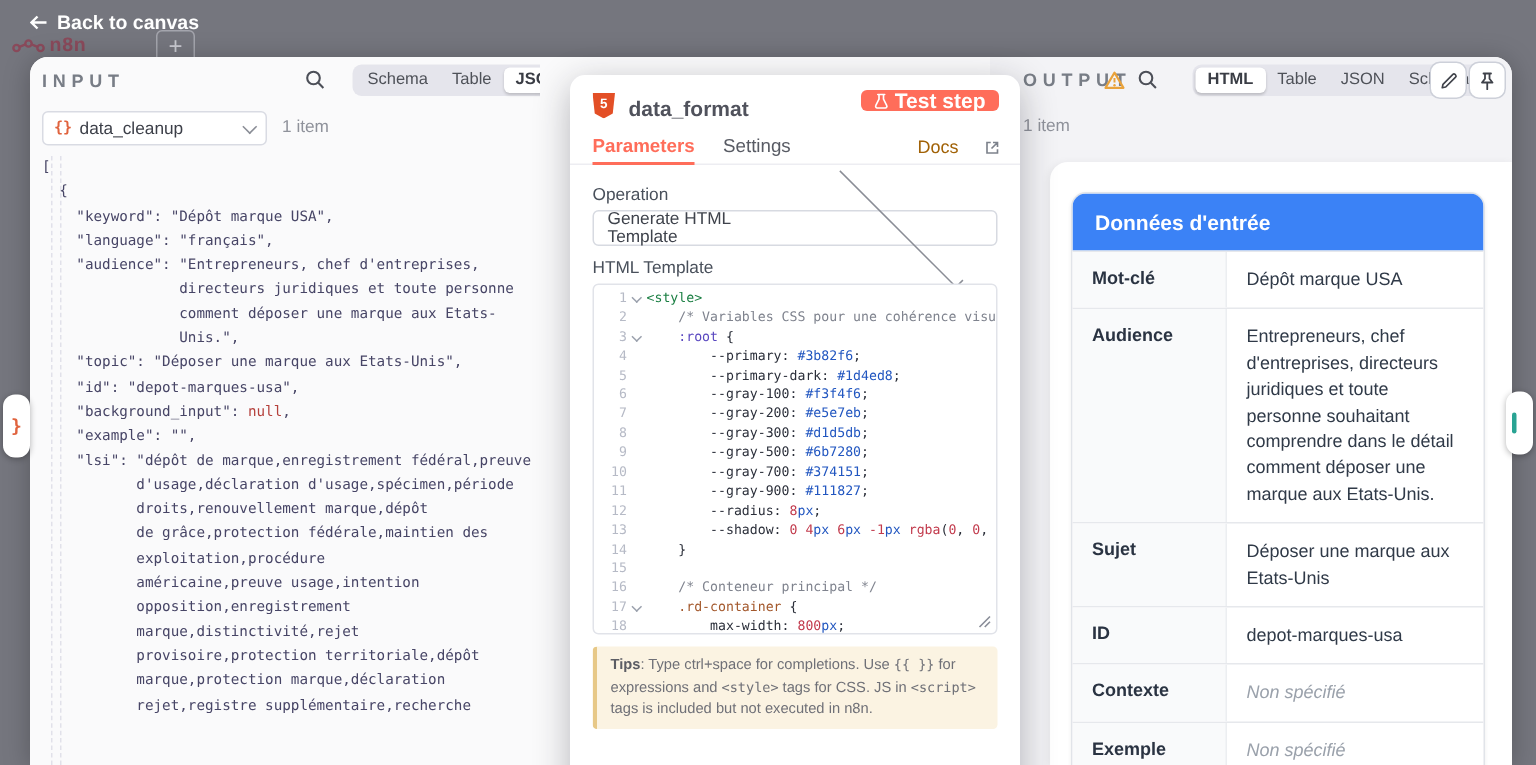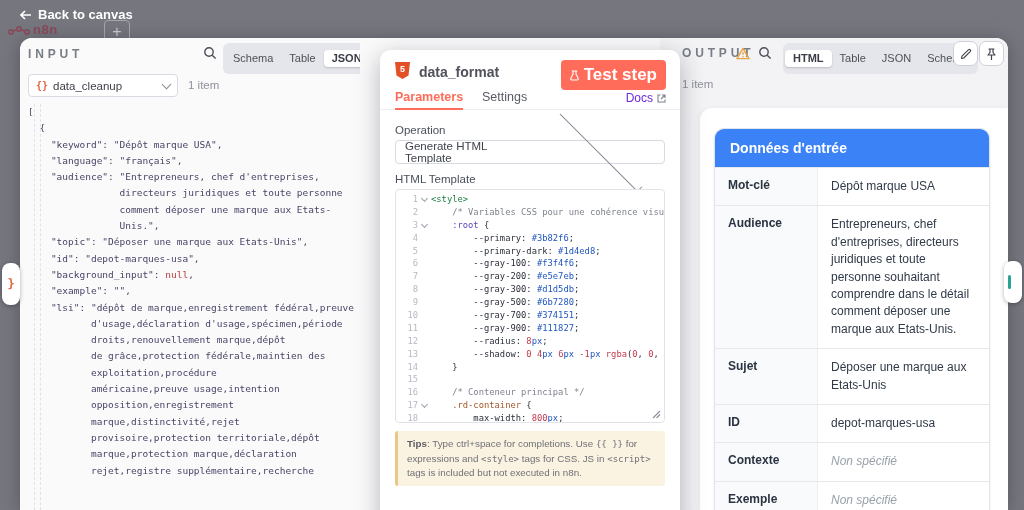--- a/index.html
+++ b/index.html
@@ -9,21 +9,21 @@
   .logo{position:absolute;left:8px;top:22px;display:flex;align-items:center;gap:3px;color:#8a4a5b;}
   .logo-text{font-size:13px;font-weight:700;letter-spacing:.5px;}
   .back{position:absolute;left:20px;top:7px;color:#fff;font-size:13px;font-weight:600;display:flex;align-items:center;gap:6px;cursor:pointer;}
   .plus-btn{position:absolute;left:104px;top:20px;width:24px;height:24px;border:1.5px solid #a4a5ad;border-radius:4px;color:#c9cad1;font-size:16px;line-height:21px;text-align:center;}
   
   .modal{position:absolute;left:20px;top:38px;width:988px;height:472px;border-radius:12px 12px 0 0;background:#fafafb;box-shadow:0 2px 18px rgba(0,0,0,.25);}
   .input-sec{position:absolute;left:0;top:0;width:340px;height:472px;border-radius:12px 0 0 0;background:#fafafb;overflow:hidden;}
   .output-sec{position:absolute;left:640px;top:0;width:348px;height:472px;border-radius:0 12px 0 0;background:#f3f3f6;overflow:hidden;}
   .panel-title{font-size:12px;font-weight:600;letter-spacing:.32em;color:#787d86;}
   
-  .seg{position:absolute;display:flex;align-items:center;background:#e5e5ec;border-radius:6px;padding:2px;height:31px;box-sizing:border-box;}
+  .seg{position:absolute;display:flex;align-items:center;background:#e5e5ec;border-radius:6px;padding:2px;height:21px;box-sizing:border-box;margin-left:12px;}
   .seg span{font-size:11px;color:#4e5158;padding:2px 8px;border-radius:4px;line-height:13px;white-space:nowrap;cursor:pointer;}
   .seg span.active{background:#fff;font-weight:700;color:#3a3d45;box-shadow:0 1px 2px rgba(0,0,0,.18);}
   
   .in-title{position:absolute;left:8px;top:9px;}
   .in-search{position:absolute;left:183px;top:8px;}
   .in-seg{left:203px;top:5px;}
   .node-select{position:absolute;left:8px;top:36px;width:150px;height:23px;box-sizing:border-box;border:1px solid #d9dbe3;background:#fff;border-radius:4px;display:flex;align-items:center;padding:0 7px;cursor:pointer;}
   .braces{font-family:"DejaVu Sans Mono",monospace;font-size:10px;font-weight:700;color:#e0633e;}
   .node-select-label{font-size:11.5px;color:#3c3f48;margin-left:5px;flex:1;}
   .chev{width:6px;height:6px;border-right:1.5px solid #8a8d96;border-bottom:1.5px solid #8a8d96;transform:rotate(45deg);margin-top:-3px;}
@@ -31,25 +31,25 @@
   .in-count{left:168px;top:41px;}
   
   .json-wrap{position:absolute;left:8px;top:66px;right:0;bottom:0;font-family:"DejaVu Sans Mono",monospace;font-size:9.5px;line-height:16.3px;color:#474566;overflow:hidden;}
   .jline{white-space:pre;}
   .jnull{color:#b5413c;}
   .guide{position:absolute;top:66px;bottom:0;border-left:1px dashed #e1e1ea;width:0;}
   
   .node-panel{position:absolute;left:360px;top:12px;width:300px;height:498px;background:#fff;border-radius:10px 10px 0 0;box-shadow:0 6px 24px rgba(25,25,35,.3);z-index:5;}
   .html5-icon{position:absolute;left:15px;top:12px;width:15px;height:17px;background:#e34f26;clip-path:polygon(0 0,100% 0,90% 80%,50% 100%,10% 80%);color:#fff;font-size:9px;font-weight:700;text-align:center;line-height:15px;}
   .node-title{position:absolute;left:39px;top:14px;font-size:14px;font-weight:600;color:#50525c;}
-  .test-btn{position:absolute;right:14px;top:10px;height:30px;background:#ff6d5a;border-radius:4px;color:#fff;font-size:17px;font-weight:600;display:flex;align-items:center;gap:5px;padding:0 9px;cursor:pointer;}
+  .test-btn{position:absolute;right:14px;top:10px;height:14px;background:#ff6d5a;border-radius:4px;color:#fff;font-size:14px;font-weight:600;display:flex;align-items:center;gap:5px;padding:0 9px;cursor:pointer;}
   .tabs-row{position:absolute;left:0;top:40px;width:300px;height:20px;border-bottom:1px solid #ededf2;box-sizing:border-box;}
   .tab-param{position:absolute;left:15px;top:0;font-size:12.5px;font-weight:600;color:#ff6d5a;padding-bottom:4px;border-bottom:2px solid #ff6d5a;cursor:pointer;}
   .tab-settings{position:absolute;left:102px;top:0;font-size:12.5px;color:#585b64;cursor:pointer;}
-  .docs-link{position:absolute;right:14px;top:1px;font-size:12px;color:#6d28d9;display:flex;align-items:center;gap:4px;cursor:pointer;}
+  .docs-link{position:absolute;right:14px;top:1px;font-size:12px;color:#a16207;display:flex;align-items:center;gap:18px;cursor:pointer;}
   .field-label{position:absolute;left:15px;font-size:11.5px;color:#49505b;}
   .op-select{position:absolute;left:15px;top:90px;width:270px;height:24px;box-sizing:border-box;border:1px solid #d7dae1;border-radius:4px;background:#fff;display:flex;align-items:center;padding:0 9px;cursor:pointer;gap:32px;}
   .op-select span{flex:1;font-size:11.5px;color:#3f434c;}
   
   .editor{position:absolute;left:15px;top:139px;width:270px;height:234px;box-sizing:border-box;border:1px solid #e1e3e9;border-radius:4px;background:#fff;overflow:hidden;font-family:"DejaVu Sans Mono",monospace;font-size:8.8px;line-height:12.9px;cursor:text;}
   .code-scroll{padding-top:3px;}
   .crow{display:flex;height:12.9px;}
   .ln{width:22px;text-align:right;color:#b6bac6;flex:none;}
   .fold{width:13px;flex:none;display:flex;align-items:center;justify-content:center;}
   .fold i{width:4px;height:4px;border-right:1.2px solid #9aa0ac;border-bottom:1.2px solid #9aa0ac;transform:rotate(45deg);margin-top:-2px;}

